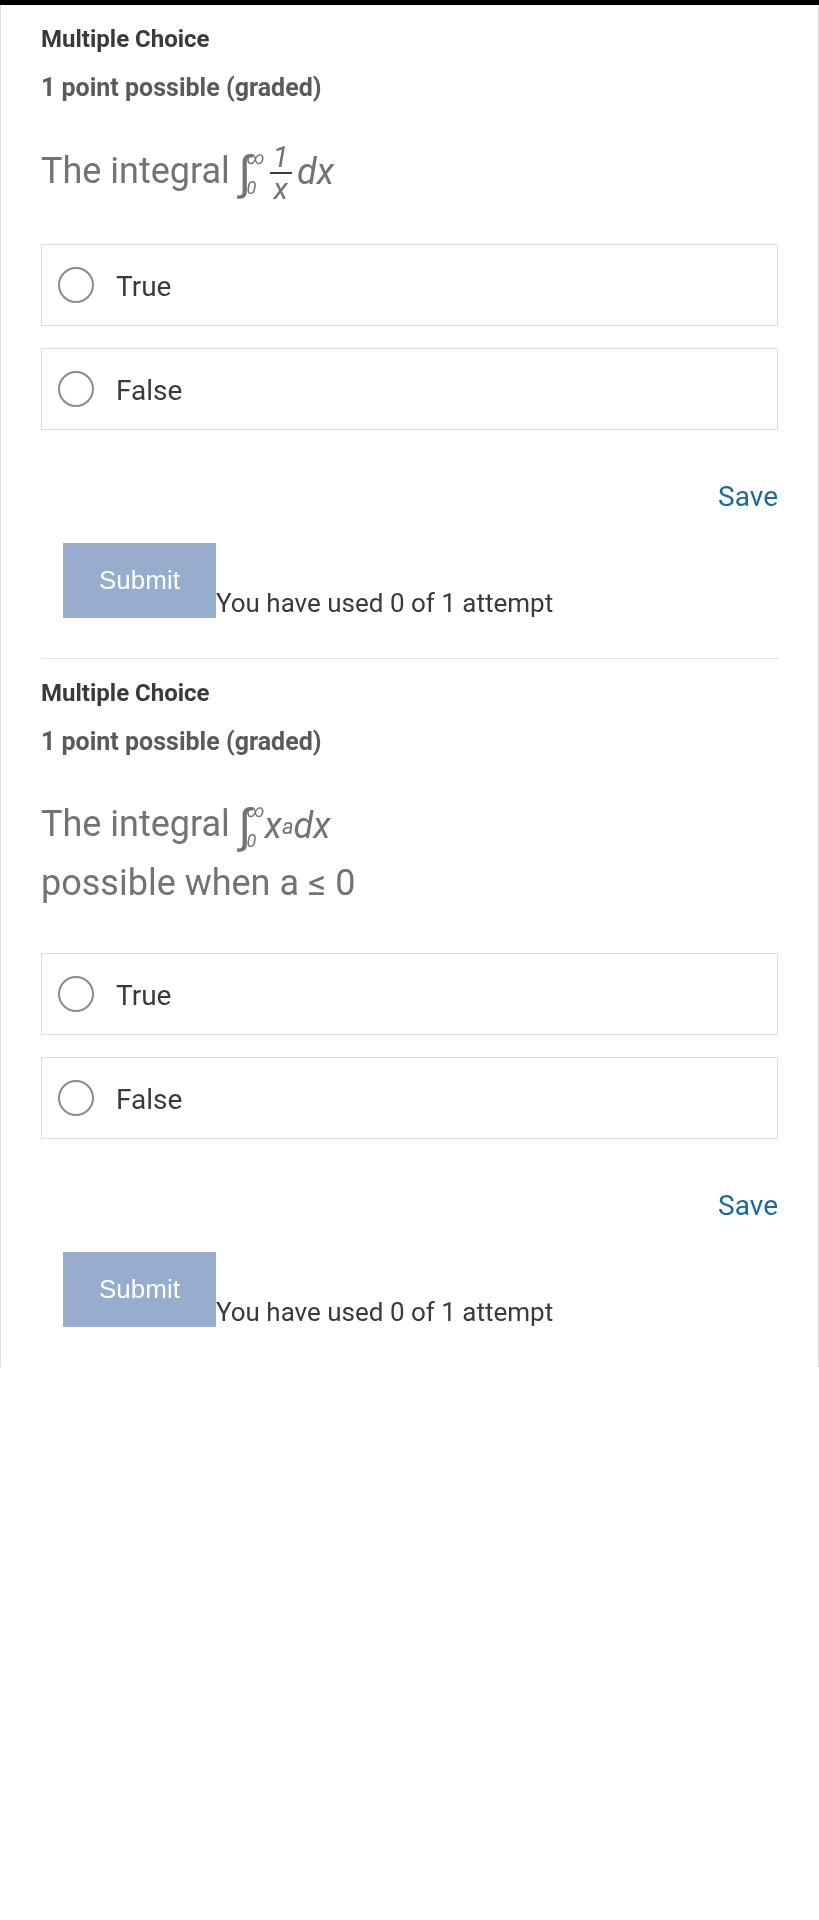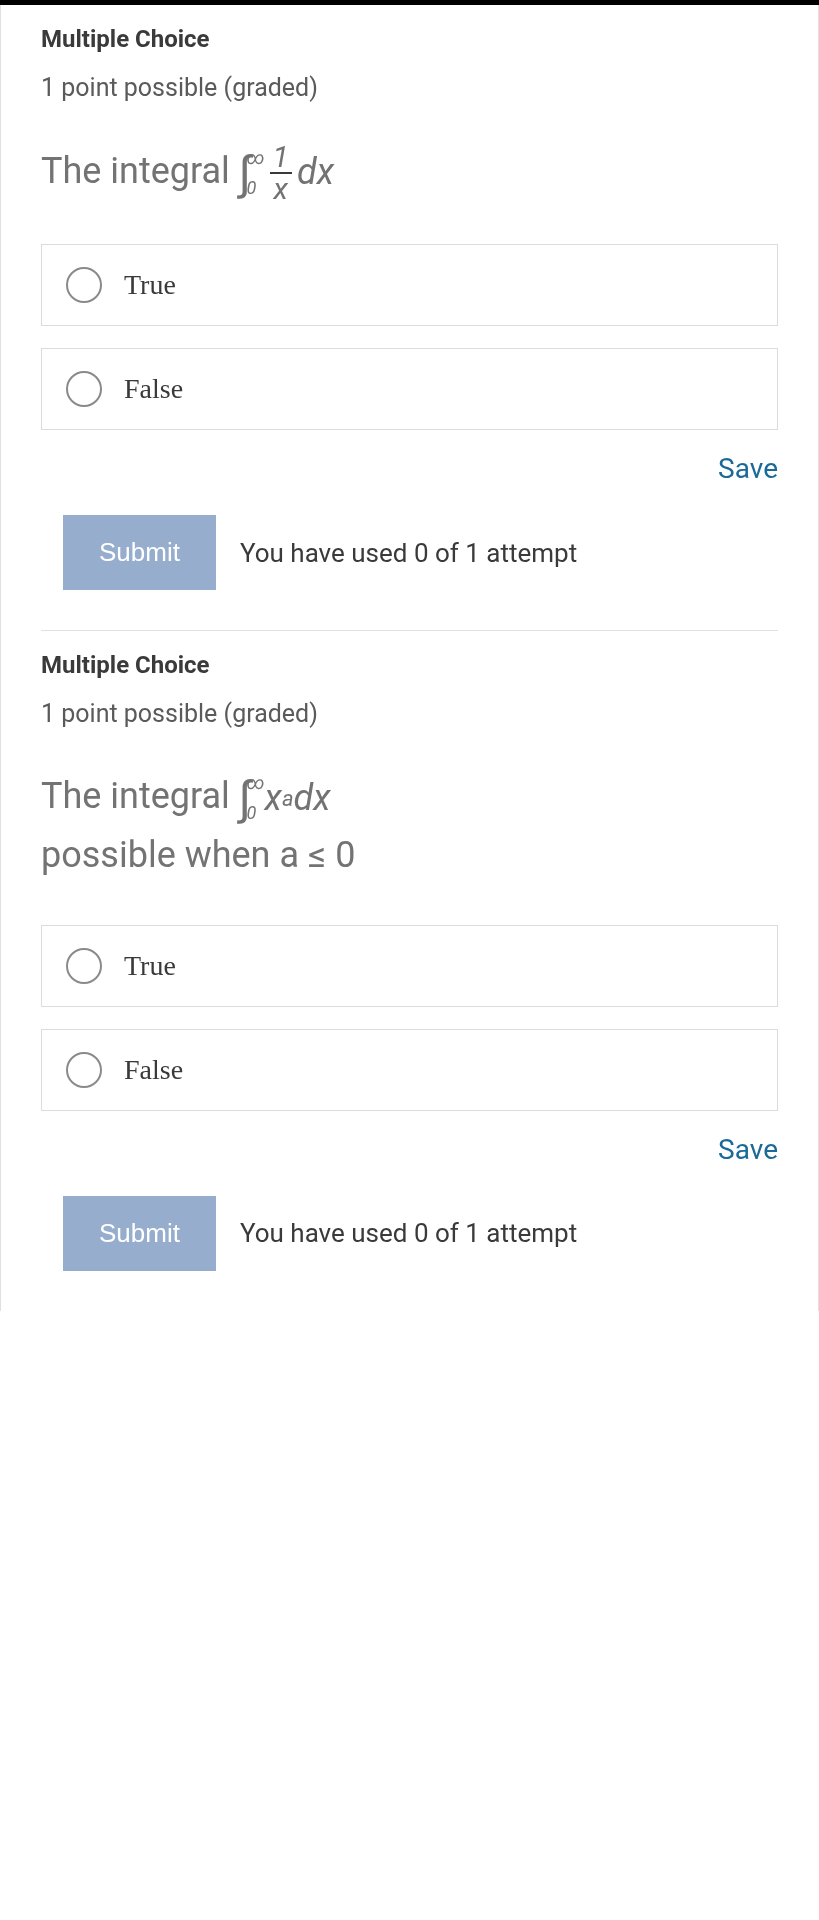--- a/index.html
+++ b/index.html
@@ -24,63 +24,62 @@
   .heading {
     font-size: 24px;
     font-weight: 700;
     color: #3a3a3a;
     margin-bottom: 20px;
   }
   .subhead {
     font-size: 25px;
     color: #5a5a5a;
     margin-bottom: 40px;
+    font-weight: bold;
   }
   .question {
     font-size: 36px;
     color: #737373;
     margin-bottom: 40px;
     line-height: 1.6;
   }
   .option {
     border: 1px solid #dcdcdc;
-    padding: 22px 24px;
+    padding: 22px 16px;
     margin-bottom: 22px;
     display: flex;
-    align-items: center;
+    align-items: flex-end;
     cursor: pointer;
-    font-family: Liberation Serif, serif;
   }
   .radio {
     width: 36px;
     height: 36px;
     border: 2px solid #8a8a8a;
     border-radius: 50%;
     margin-right: 22px;
     flex-shrink: 0;
   }
   .option-label {
     font-size: 28px;
     color: #3a3a3a;
   }
   .actions {
     display: flex;
     justify-content: flex-end;
-    margin-top: 22px;
+    margin-top: 50px;
     margin-bottom: 30px;
   }
   .save-link {
     font-size: 28px;
     color: #1a6a99;
     cursor: pointer;
   }
   .submit-row {
     display: flex;
-    align-items: center;
-    gap: 24px;
+    align-items: flex-end;
     padding-left: 22px;
   }
   .submit-btn {
     background: #96adce;
     color: #fff;
     border: none;
     font-size: 26px;
     padding: 22px 36px;
     cursor: pointer;
   }

